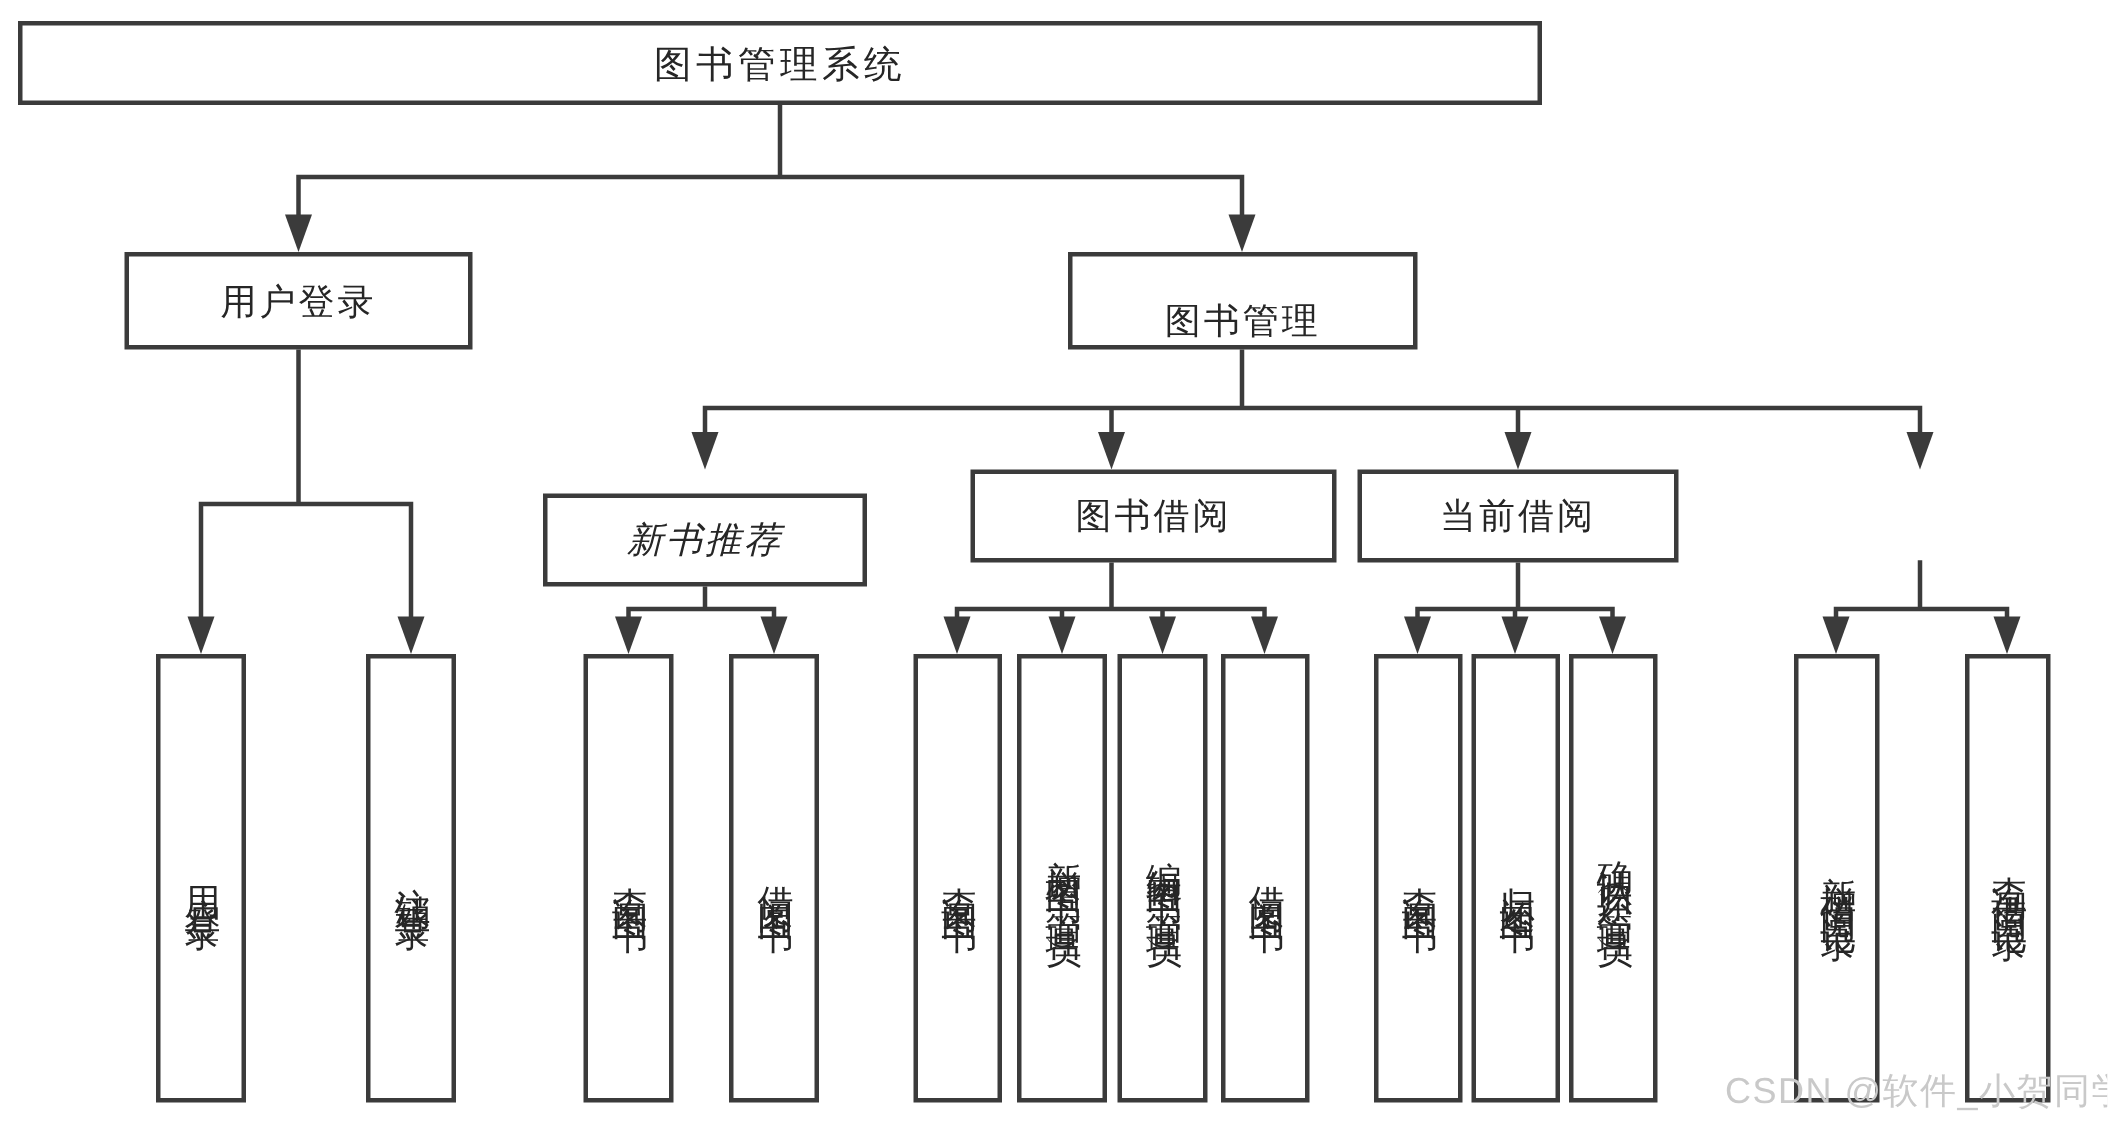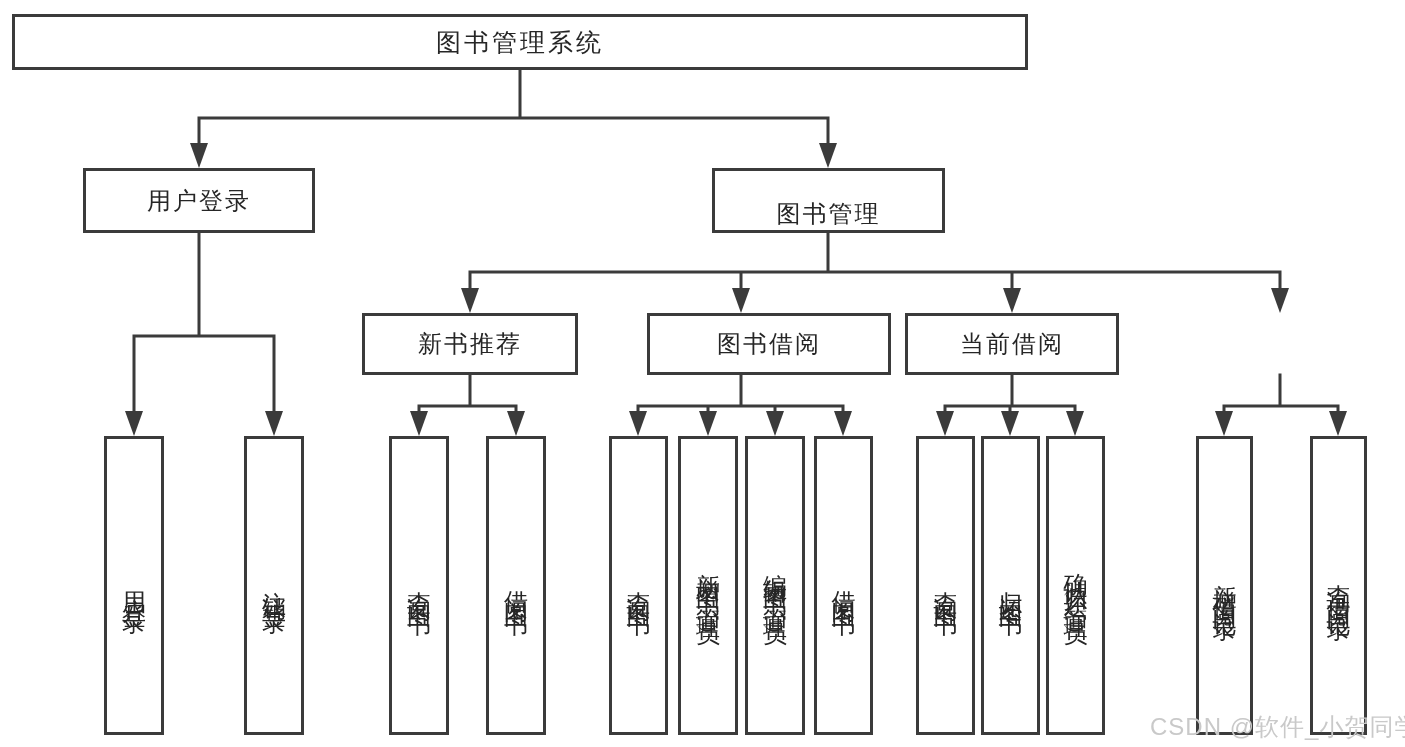--- a/index.html
+++ b/index.html
@@ -97,21 +97,21 @@
     <span>图书管理系统</span>
   </div>
 
   <div class="node h-node" style="left:83px;top:168px;width:232px;height:65px;">
     <span>用户登录</span>
   </div>
   <div class="node h-node" style="left:712px;top:168px;width:233px;height:65px;align-items:flex-end;">
     <span>图书管理</span>
   </div>
 
-  <div class="node h-node" style="left:362px;top:313px;width:216px;height:62px;">
+  <div class="node h-node" style="left:362px;top:329px;width:216px;height:62px;font-style:italic;">
     <span>新书推荐</span>
   </div>
   <div class="node h-node" style="left:633px;top:313px;width:244px;height:62px;margin-left:14px;">
     <span>图书借阅</span>
   </div>
   <div class="node h-node" style="left:905px;top:313px;width:214px;height:62px;">
     <span>当前借阅</span>
   </div>
 
   <div class="node v-node" style="left:104px;top:436px;width:60px;height:299px;">

